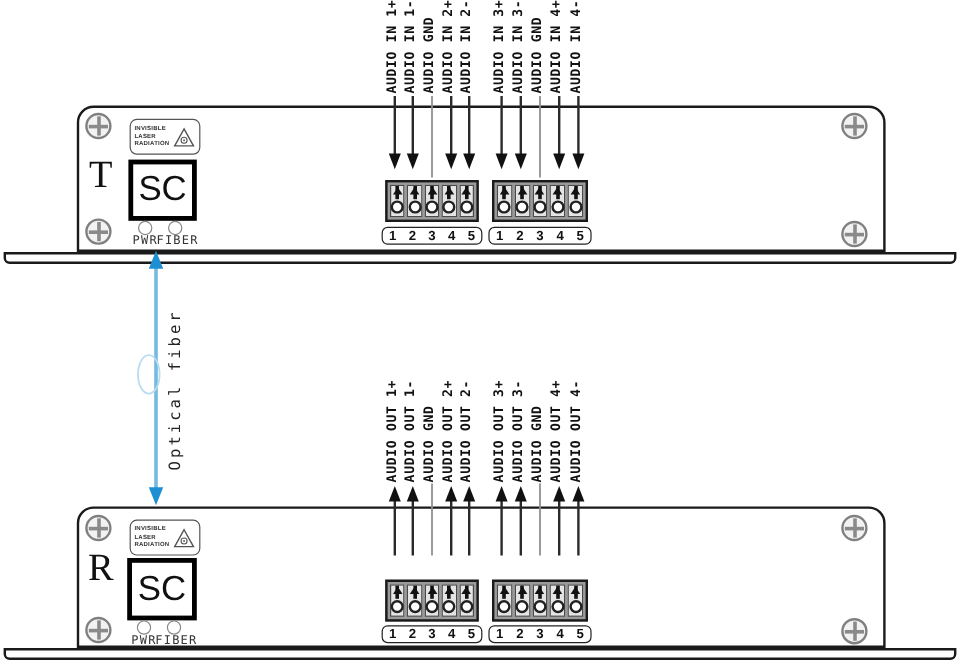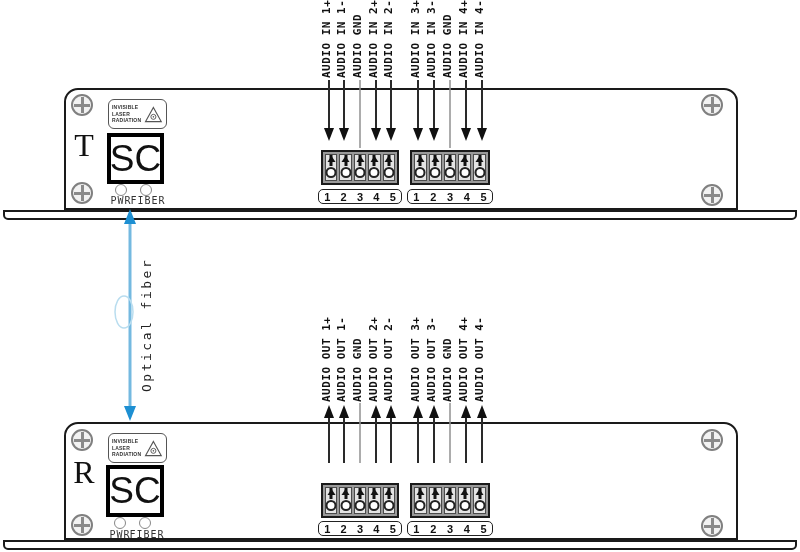--- a/index.html
+++ b/index.html
@@ -30,21 +30,21 @@
                 font-size: 32px; line-height: 1; color: #111; text-align: center; }
 
   .warn { position: absolute; width: 59px; height: 30px; border: 1.5px solid #555;
           border-radius: 6px; background: #fff; display: flex; align-items: center;
           padding: 2px 3px; gap: 3px; z-index: 2; }
   .warn-text { font-family: "Liberation Sans", sans-serif; font-size: 5px; line-height: 1.3;
                font-weight: bold; color: #333; letter-spacing: 0.2px; }
 
   .scbox { position: absolute; border: 4px solid #000; background: #fff; z-index: 2;
            display: flex; align-items: center; justify-content: center;
-           font-family: "Liberation Sans", sans-serif; font-size: 37px; color: #111; }
+           font-family: "Liberation Sans", sans-serif; font-size: 29px; color: #111; }
 
   .led { position: absolute; width: 12px; height: 12px; border-radius: 50%;
          border: 1.5px solid #888; background: #fff; z-index: 2; }
   .led-label { position: absolute; z-index: 2; font: 10px "DejaVu Sans Mono", monospace;
                letter-spacing: 1px; color: #333; text-align: center; }
 
   .tblock { position: absolute; background: #9a9a9a; border: 2px solid #1a1a1a;
             display: flex; padding: 2px; gap: 2px; z-index: 2; }
   .tcell  { flex: 1; position: relative; background: #e4e4e4; border: 1px solid #4a4a4a; }
   .clamp  { position: absolute; top: 0; bottom: 14px; left: 50%; width: 3px;

